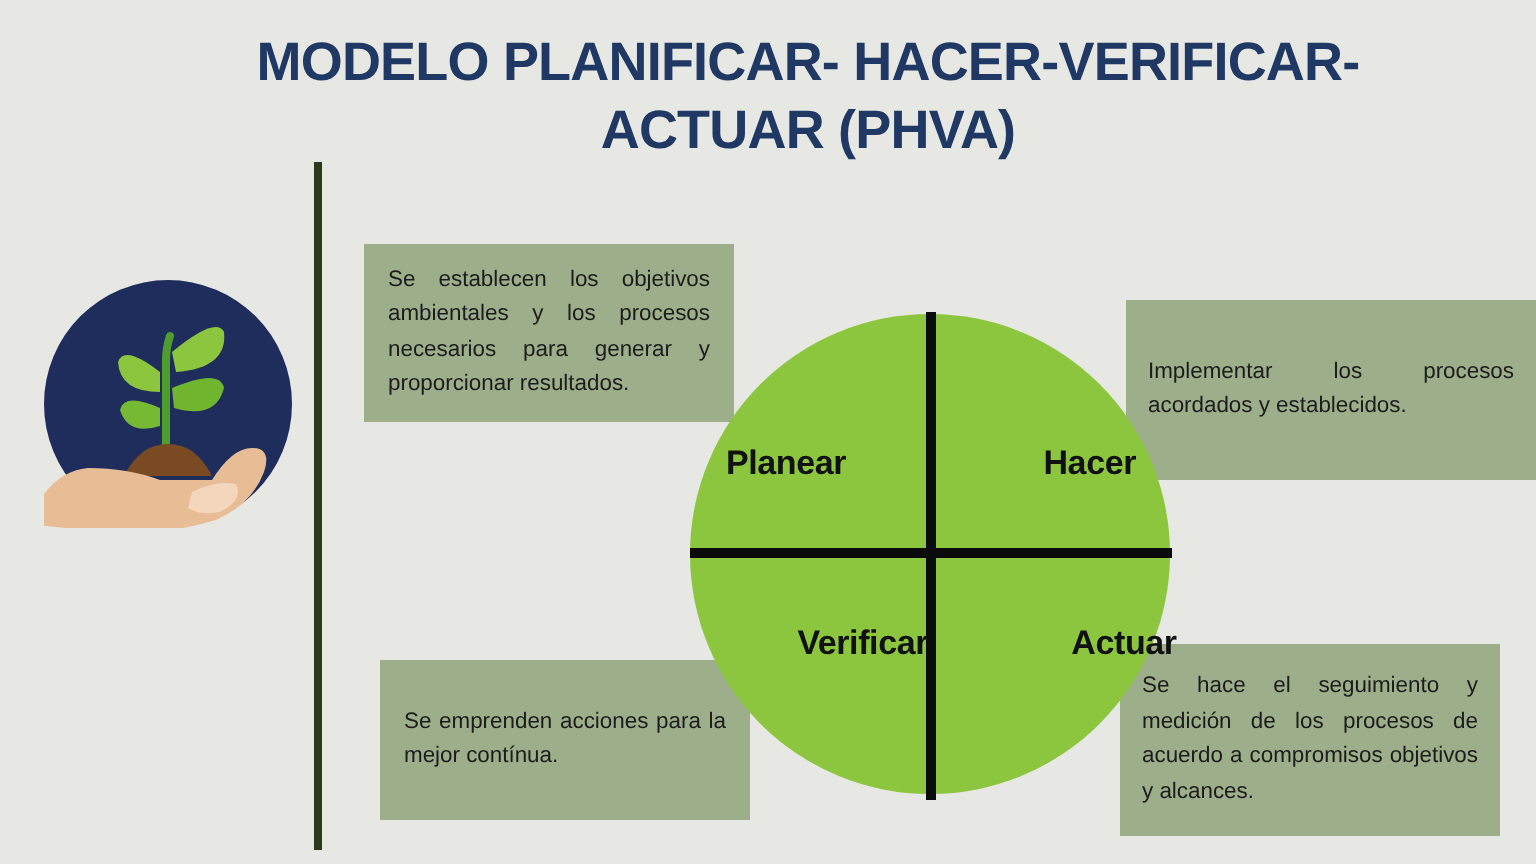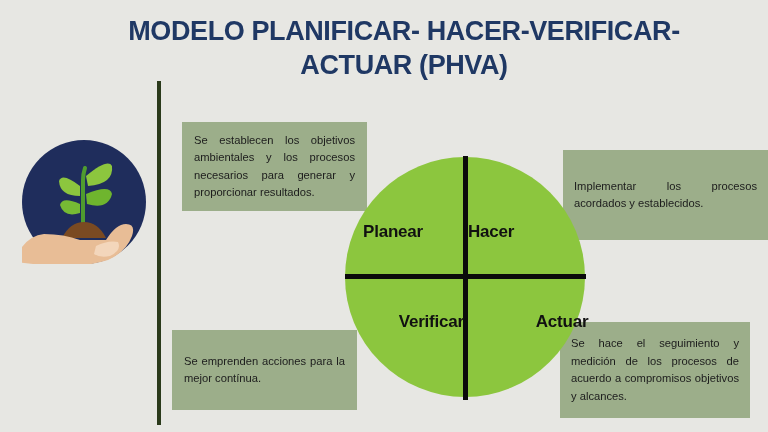--- a/index.html
+++ b/index.html
@@ -78,21 +78,21 @@
     width: 185px; height: 89px;
     padding: 10px 12px;
   }
   #note-do {
     left: 563px; top: 126px;
     width: 205px; height: 90px;
     padding: 0 11px 0 11px;
     margin-top: 24px;
   }
   #note-check {
-    left: 172px; top: 330px;
+    left: 190px; top: 330px;
     width: 185px; height: 80px;
     padding: 0 12px;
   }
   #note-act {
     left: 560px; top: 322px;
     width: 190px; height: 96px;
     padding: 0 11px;
   }
 
   
@@ -130,21 +130,21 @@
   .quad-label {
     position: absolute;
     font-size: 17px;
     font-weight: bold;
     color: #111111;
     font-family: "Liberation Sans", sans-serif;
     white-space: nowrap;
     letter-spacing: -0.2px;
   }
   #label-planear { left: 18px;  top: 65px;  width: 100px; text-align: left; }
-  #label-hacer   { left: 123px; top: 65px;  width: 100px; text-align: left; }
+  #label-hacer   { left: 123px; top: 65px;  width: 100px; text-align: right; }
   #label-verificar { left: 14px;  top: 155px; width: 105px; text-align: right; }
   #label-actuar  { left: 123px; top: 155px; width: 100px; text-align: center; padding-left: 44px; }
 </style>
 </head>
 <body>
 
 <div id="slide">
 
   <div id="title">MODELO PLANIFICAR- HACER-VERIFICAR-ACTUAR (PHVA)</div>
 

